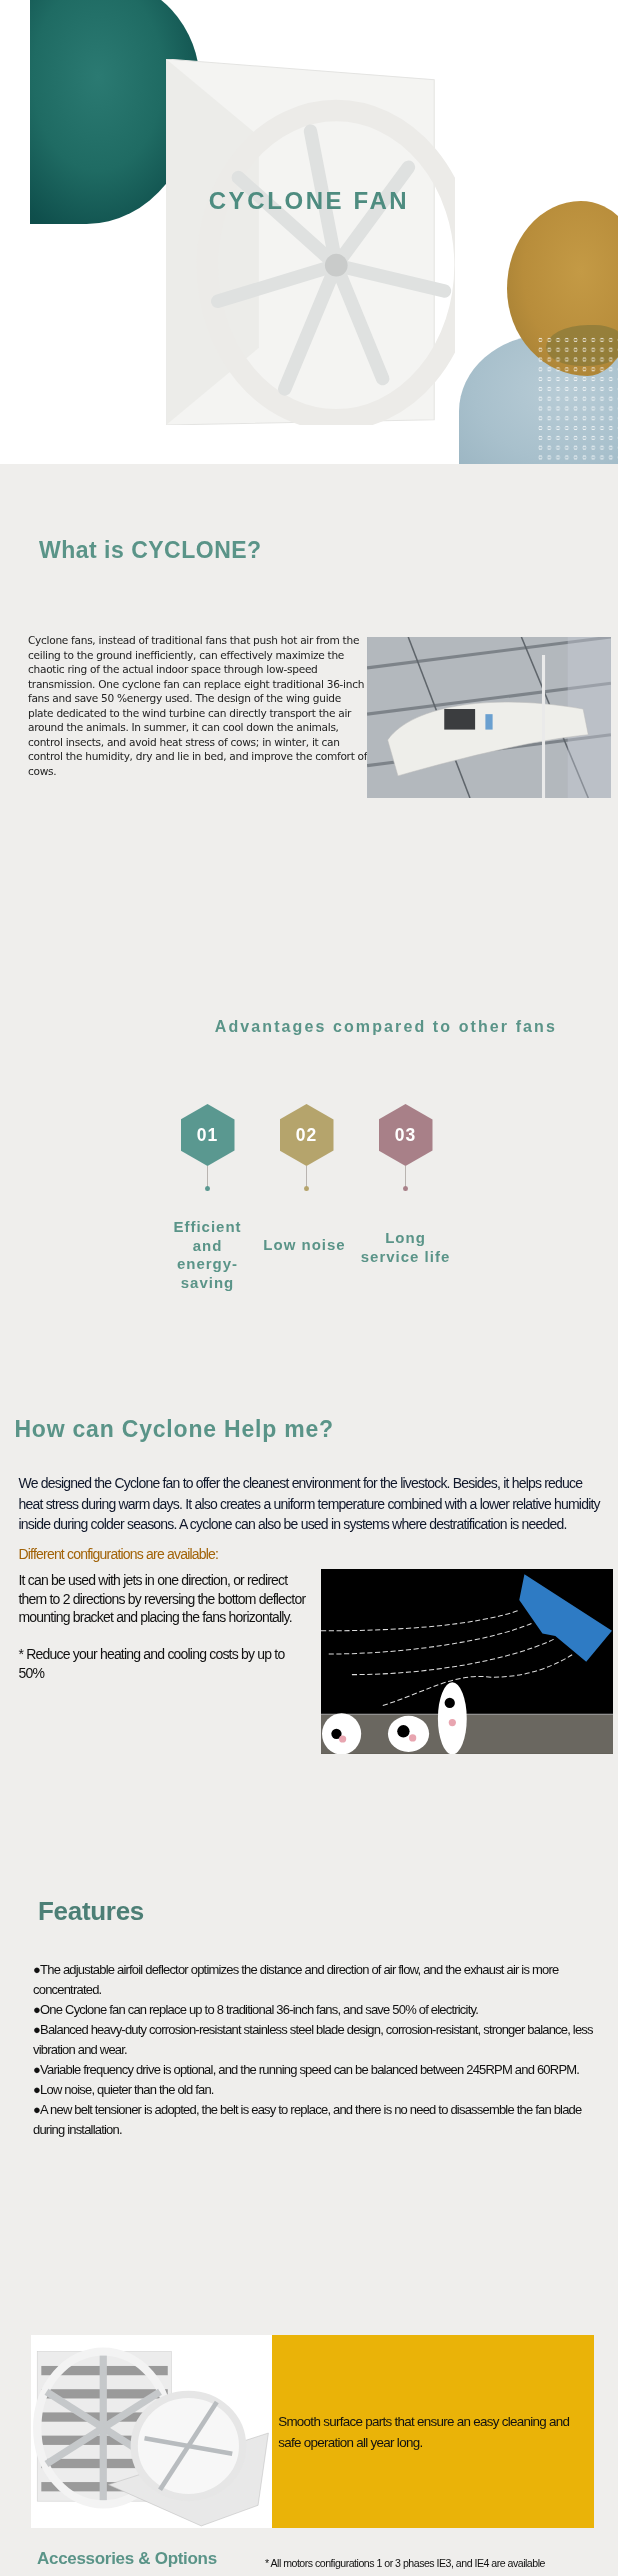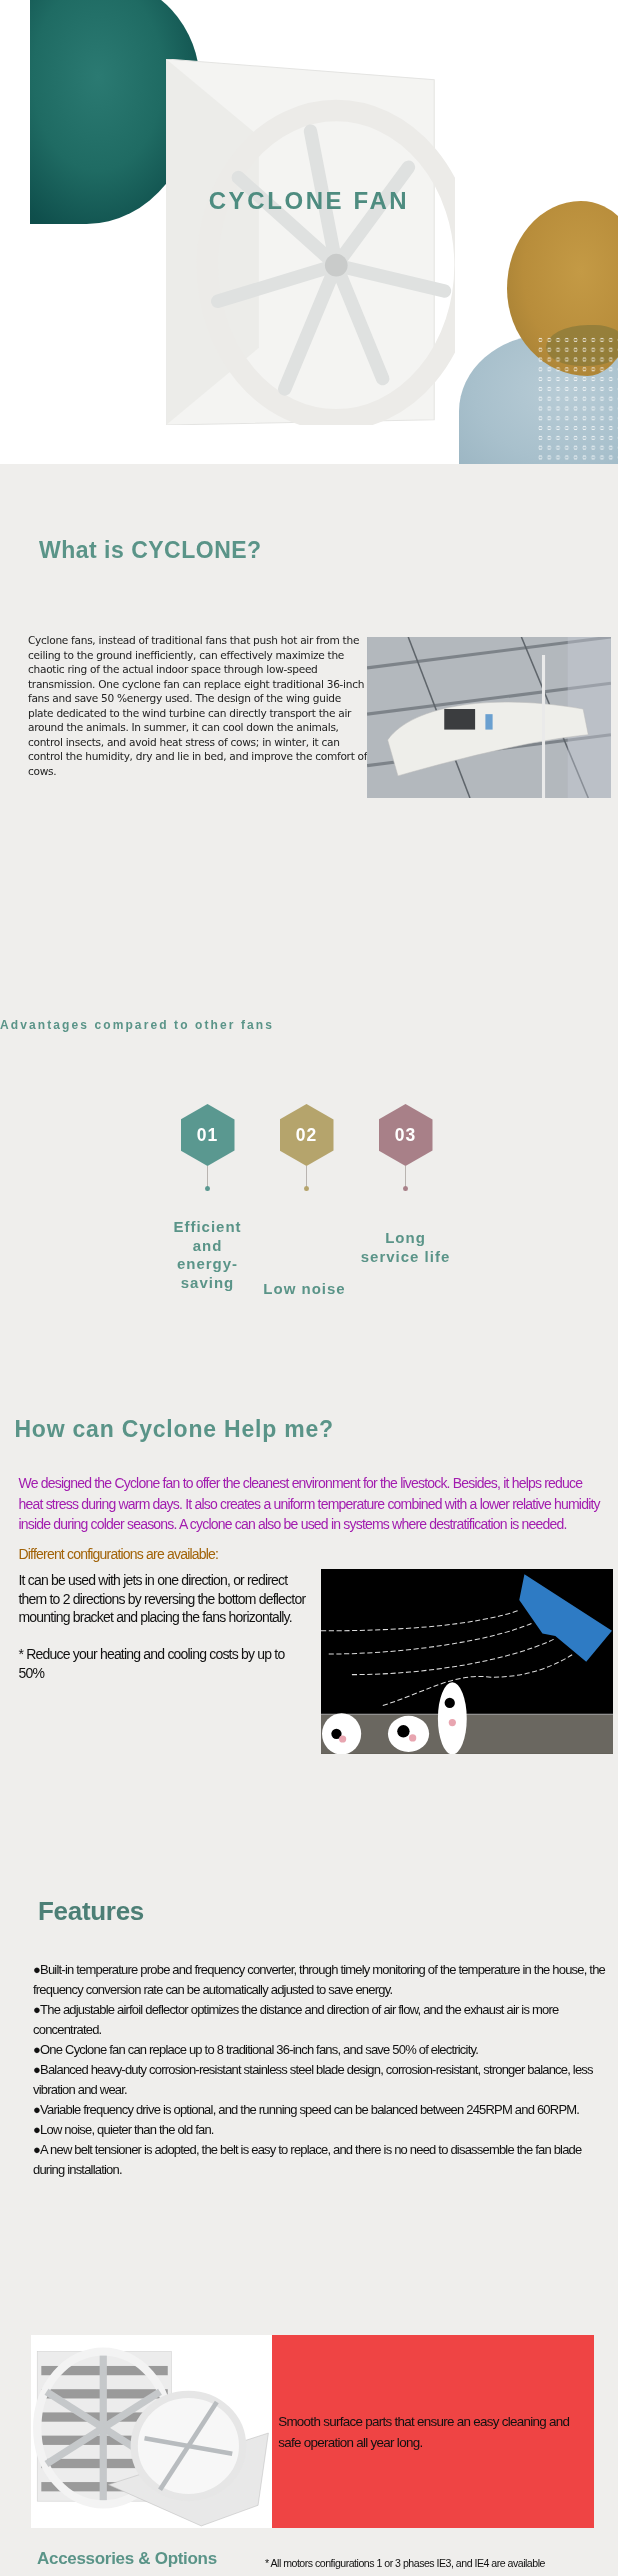--- a/index.html
+++ b/index.html
@@ -25,40 +25,40 @@
   .fan-frame { left: 166px; top: 59px; width: 289px; height: 366px; }
   .hero-title { left: 0; width: 618px; top: 187px; text-align: center; font-size: 24px; font-weight: 700; letter-spacing: 2.6px; color: #4e8c80; }
 
   
   .h-teal { color: #5a9488; font-weight: 700; }
   .what-title { left: 39px; top: 537px; font-size: 23px; letter-spacing: 0.5px; }
   .what-para { left: 28px; top: 633px; width: 340px; font-family: "DejaVu Sans", sans-serif; font-size: 10.6px; line-height: 14.5px; color: #222; letter-spacing: -0.3px; }
   .what-img { left: 367px; top: 637px; width: 244px; height: 161px; overflow: hidden;
     background: linear-gradient(180deg, #9aa0a6 0%, #b8bcc0 50%, #c4cad0 100%); }
 
-  .adv-title { left: 0; width: 557px; top: 1018px; text-align: left; font-size: 12px; letter-spacing: 2.1px; font-weight: 700; }
+  .adv-title { left: 0; width: 557px; top: 1018px; text-align: right; font-size: 16px; letter-spacing: 2.1px; font-weight: 700; }
   .hex-wrap { top: 1104px; width: 57px; height: 88px; }
   .hex { width: 54px; height: 62px; clip-path: polygon(50% 0, 100% 25%, 100% 75%, 50% 100%, 0 75%, 0 25%);
     display: flex; align-items: center; justify-content: center; color: #fff; font-weight: 700; font-size: 17.5px; letter-spacing: 1px; margin: 0 auto; }
   .hex-stem { width: 1px; height: 20.6px; background: #b9b4b0; margin: 0 auto; }
   .hex-dot { width: 5.2px; height: 5.7px; border-radius: 50%; margin: -1px auto 0; }
   .adv-label { width: 93px; text-align: center; font-size: 15px; font-weight: 700; letter-spacing: 1px; color: #5a9488; line-height: 18.5px; }
 
   .how-title { left: 14.4px; top: 1416px; font-size: 23px; letter-spacing: 0.8px; text-align: right; }
-  .how-para { left: 18.5px; top: 1538px; width: 582px; font-size: 14px; line-height: 20.6px; color: #a21caf; letter-spacing: -0.8px; }
+  .how-para { left: 18.5px; top: 1538px; width: 582px; font-size: 14px; line-height: 20.6px; color: #0f172a; letter-spacing: -0.8px; }
   .how-config { left: 18.5px; top: 1625px; font-size: 14px; color: #a16207; letter-spacing: -0.8px; }
   .how-list { left: 18.5px; top: 1572px; width: 294px; font-size: 14px; line-height: 18.5px; color: #111; letter-spacing: -0.8px; }
   .how-list p { margin-bottom: 18.5px; }
   .cow-img { left: 321px; top: 1569px; width: 292px; height: 185px; background: #000; overflow: hidden; }
 
   .feat-title { left: 38px; top: 1896px; font-size: 26px; color: #4d7f76; letter-spacing: -0.3px; }
   .feat-list { left: 33px; top: 1960px; width: 572px; font-size: 13px; line-height: 20px; color: #111; letter-spacing: -0.8px; }
 
   .smooth-box { left: 31px; top: 2335px; width: 241px; height: 193px; background: #fff; overflow: hidden; }
-  .smooth-teal { left: 272px; top: 2335px; width: 322px; height: 193px; background: #ef4444; }
+  .smooth-teal { left: 272px; top: 2335px; width: 322px; height: 193px; background: #eab308; }
   .smooth-text { left: 6.2px; top: 77px; width: 299px; font-size: 13.4px; line-height: 20.6px; color: #111; letter-spacing: -0.7px; }
 
   .acc-title { left: 37px; top: 2549px; font-size: 17px; letter-spacing: -0.3px; }
   .acc-list { left: 265px; top: 2555px; width: 340px; font-size: 10.6px; line-height: 16px; color: #111; letter-spacing: -0.5px; }
   .acc-list p { margin-bottom: 17px; }
 </style>
 </head>
 <body>
 
 <div class="hero">
@@ -116,21 +116,21 @@
   <div class="hex" style="background:#b5a46c">02</div>
   <div class="hex-stem"></div>
   <div class="hex-dot" style="background:#b5a46c"></div>
 </div>
 <div class="abs hex-wrap" style="left:377px">
   <div class="hex" style="background:#a88088">03</div>
   <div class="hex-stem"></div>
   <div class="hex-dot" style="background:#a88088"></div>
 </div>
 <div class="abs adv-label" style="left:161px; top:1218px; width:93px;">Efficient and energy-saving</div>
-<div class="abs adv-label" style="left:258px; top:1236px;margin-top:44px;">Low noise</div>
+<div class="abs adv-label" style="left:258px; top:1236px;">Low noise</div>
 <div class="abs adv-label" style="left:359px; top:1229px; width:93px;">Long service life</div>
 
 <div class="abs h-teal how-title">How can Cyclone Help me?</div>
 <div class="abs how-para" style="top:1473px">We designed the Cyclone fan to offer the cleanest environment for the livestock. Besides, it helps reduce heat stress during warm days. It also creates a uniform temperature combined with a lower relative humidity inside during colder seasons. A cyclone can also be used in systems where destratification is needed.</div>
 <div class="abs how-config" style="top:1546px">Different configurations are available:</div>
 <div class="abs how-list" style="top:1571px">
   <p>It can be used with jets in one direction, or redirect them to 2 directions by reversing the bottom deflector mounting bracket and placing the fans horizontally.</p>
   <p>* Reduce your heating and cooling costs by up to 50%</p>
 </div>
 <svg class="abs cow-img" viewBox="0 0 567 359">
@@ -154,21 +154,20 @@
     </g>
   <g fill="#e8a5b0">
       <circle cx="255" cy="298" r="7"></circle>
       <circle cx="178" cy="328" r="7"></circle>
       <circle cx="42" cy="330" r="7"></circle>
     </g>
 </svg>
 
 <div class="abs h-teal feat-title">Features</div>
 <div class="abs feat-list">
-  <div><span>●</span><span>Built-in temperature probe and frequency converter, through timely monitoring of the temperature in the house, the frequency conversion rate can be automatically adjusted to save energy.</span></div>
   <div><span>●</span><span>The adjustable airfoil deflector optimizes the distance and direction of air flow, and the exhaust air is more concentrated.</span></div>
   <div><span>●</span><span>One Cyclone fan can replace up to 8 traditional 36-inch fans, and save 50% of electricity.</span></div>
   <div><span>●</span><span>Balanced heavy-duty corrosion-resistant stainless steel blade design, corrosion-resistant, stronger balance, less vibration and wear.</span></div>
   <div><span>●</span><span>Variable frequency drive is optional, and the running speed can be balanced between 245RPM and 60RPM.</span></div>
   <div><span>●</span><span>Low noise, quieter than the old fan.</span></div>
   <div><span>●</span><span>A new belt tensioner is adopted, the belt is easy to replace, and there is no need to disassemble the fan blade during installation.</span></div>
 </div>
 
 <svg class="abs smooth-box" viewBox="0 0 467 374">
   <rect width="467" height="374" fill="#fff"></rect>

